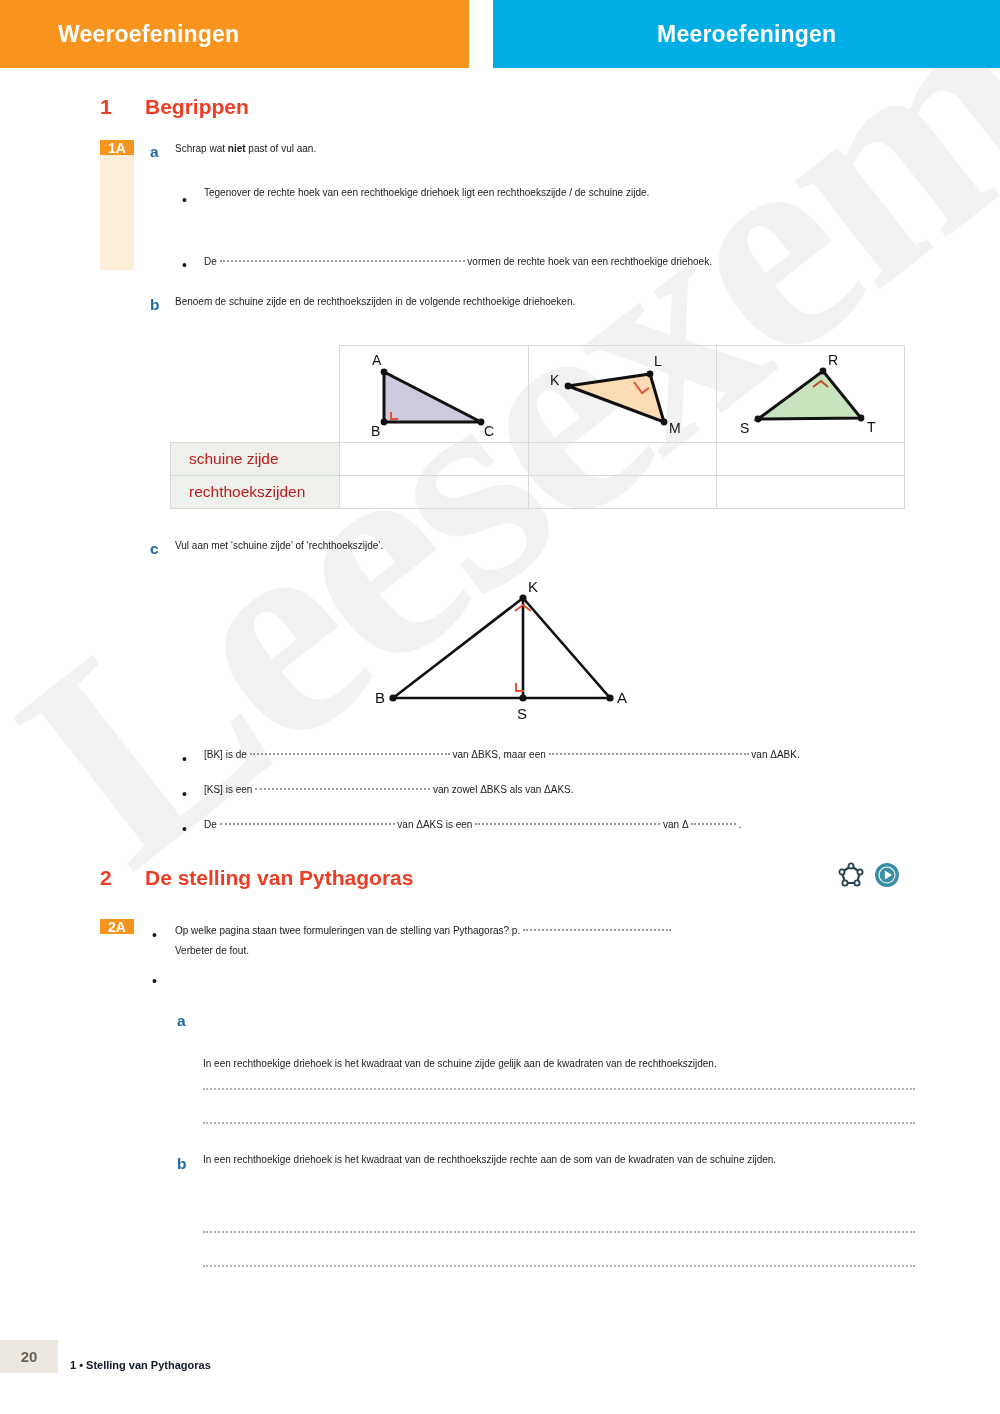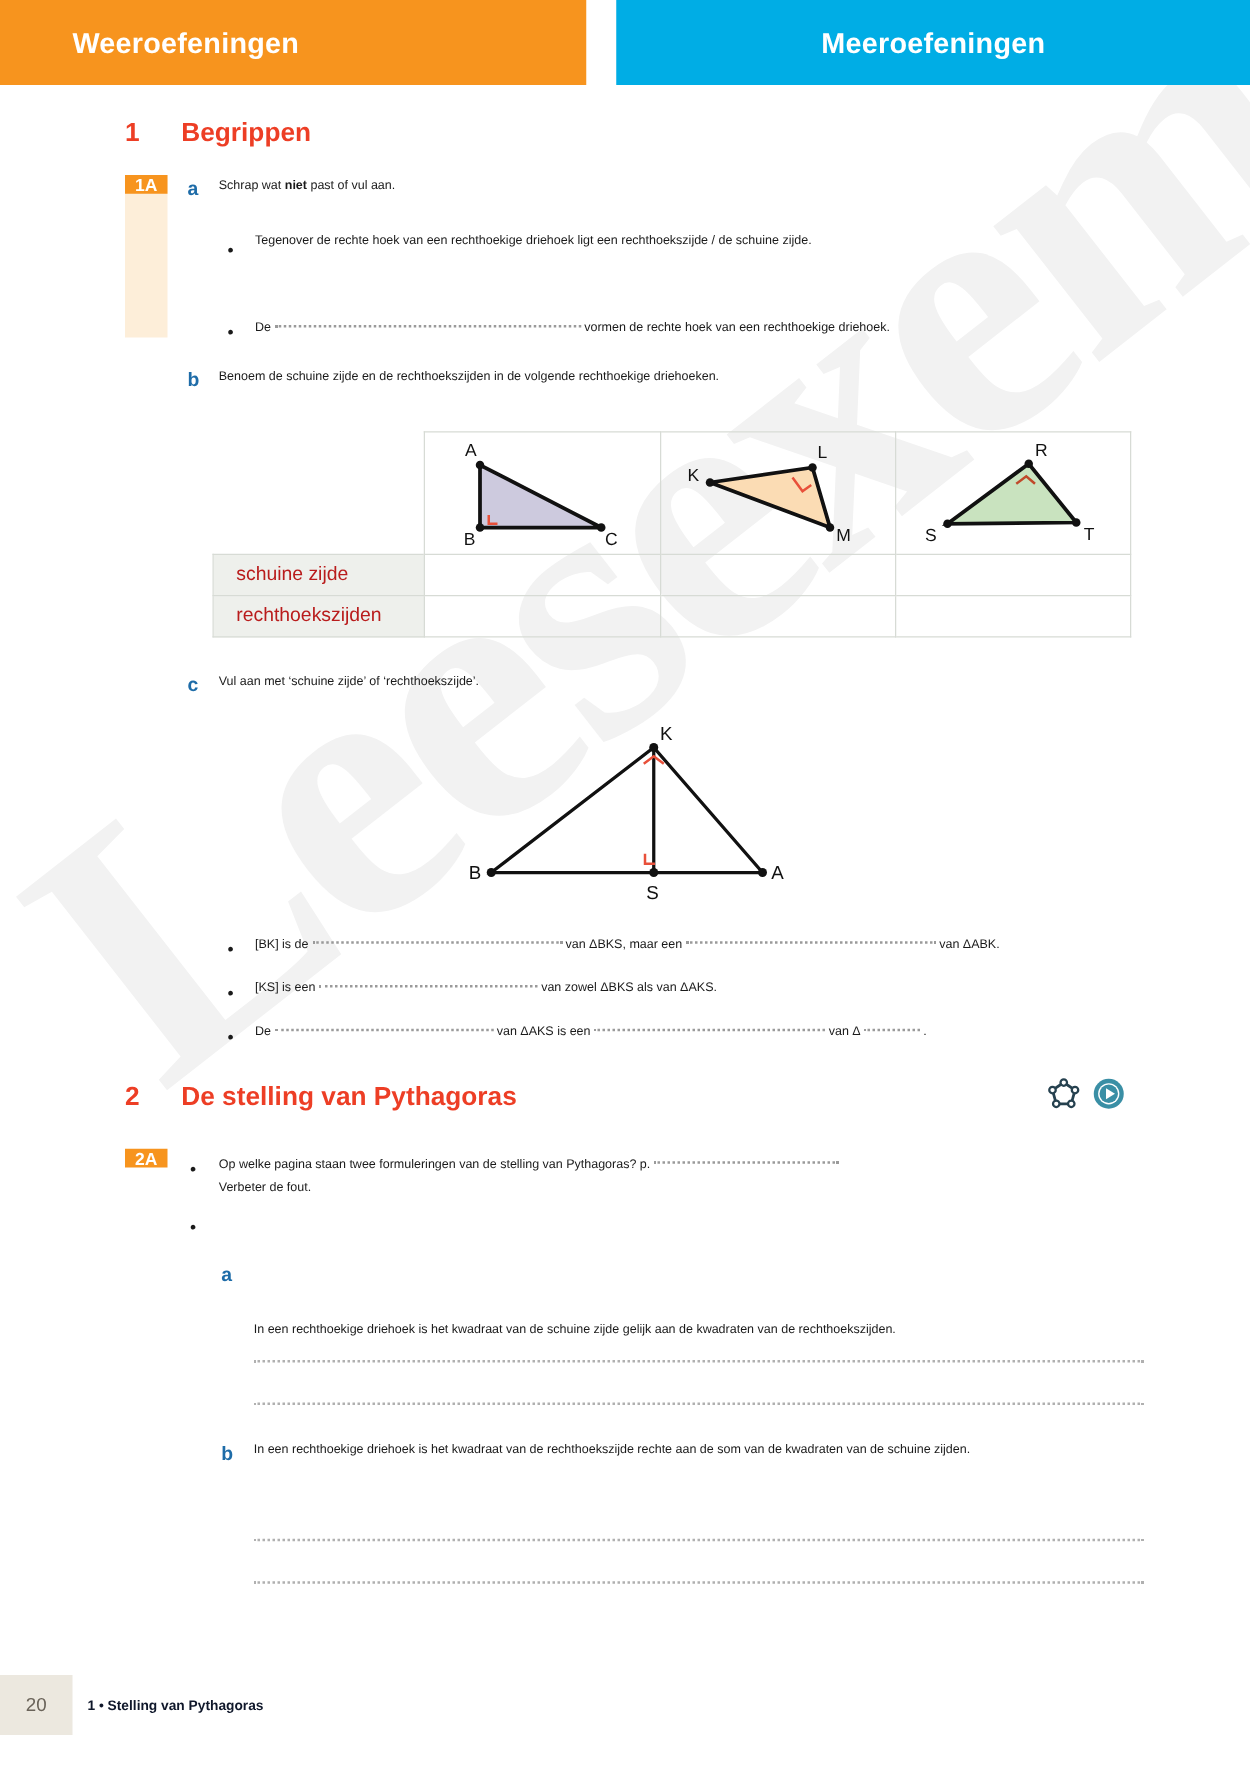--- a/index.html
+++ b/index.html
@@ -196,28 +196,28 @@
     left: 0;
     top: 1340px;
     width: 1000px;
     height: 50px;
     z-index: 3;
   }
   #footer-pagebox {
     position: absolute;
     left: 0; top: 0;
     width: 58px;
-    height: 48px;
+    height: 33px;
     background: #ece8df;
     display: flex;
     align-items: center;
     justify-content: center;
     color: #6a6359;
     font-size: 15px;
-    font-weight: 400;
+    font-weight: 700;
   }
   #footer-title {
     position: absolute;
     left: 70px;
     top: 0;
     height: 50px;
     display: flex;
     align-items: center;
     color: #0f172a;
     font-size: 11px;

